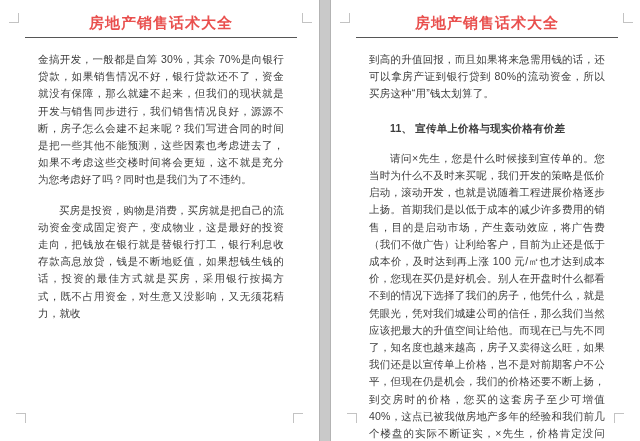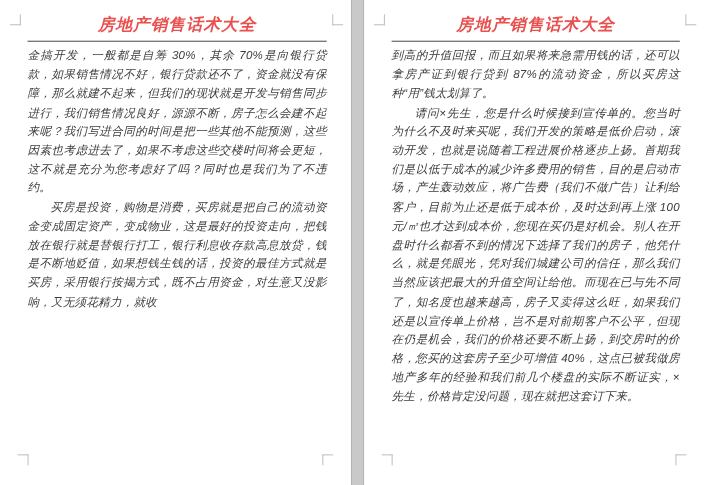--- a/index.html
+++ b/index.html
@@ -2,21 +2,21 @@
 <html><head>
 <meta charset="utf-8">
 <style>
   html, body {
     margin: 0; padding: 0;
     width: 640px; height: 441px;
     overflow: hidden;
     background: #c9c9c9;
     font-family: "Liberation Sans", sans-serif;
   }
-  .viewer { display: flex; width: 640px; height: 441px; font-style: italic; }
+  .viewer { display: flex; width: 640px; height: 441px; }
   .page {
     position: relative;
     background: #ffffff;
     height: 441px;
     box-sizing: border-box;
     overflow: hidden;
   }
   .page.left  { width: 319px; }
   .page.right { width: 309px; }
   .page-gap {
@@ -36,21 +36,21 @@
     color: #e9504e;
     line-height: 20px;
   }
   .title-rule {
     border: 0;
     border-bottom: 1px solid #565656;
     margin: 4px 0 5px 0;
     height: 0;
   }
   .body-p {
-    margin: 0;
+    margin: 13px;
     font-size: 10.5px;
     line-height: 17.2px;
     color: #3c3c3c;
     text-align: justify;
     letter-spacing: 0.2px;
   }
   .indent { text-indent: 2em; }
   .heading { font-weight: bold; margin-top: 17px; }
   
   .mark {
@@ -84,18 +84,19 @@
   <div class="page-gap"></div>
 
   <div class="page right">
     <div class="mark tl"></div>
     <div class="mark tr"></div>
     <div class="mark bl"></div>
     <div class="mark br"></div>
     <div class="content">
       <h1 class="doc-title" style="color: rgb(233, 80, 78);">房地产销售话术大全</h1>
       <div class="title-rule"></div>
-      <p class="body-p">到高的升值回报，而且如果将来急需用钱的话，还可以拿房产证到银行贷到 87%的流动资金，所以买房这种“用”钱太划算了。</p>
+      <p class="body-p">到高的升值回报，而且如果将来急需用钱的话，还可以拿房产证到银行贷到 80%的流动资金，所以买房这种“用”钱太划算了。</p>
+      <p class="body-p indent heading">11、 宣传单上价格与现实价格有价差</p>
       <p class="body-p indent">请问×先生，您是什么时候接到宣传单的。您当时为什么不及时来买呢，我们开发的策略是低价启动，滚动开发，也就是说随着工程进展价格逐步上扬。首期我们是以低于成本的减少许多费用的销售，目的是启动市场，产生轰动效应，将广告费（我们不做广告）让利给客户，目前为止还是低于成本价，及时达到再上涨 100 元/㎡也才达到成本价，您现在买仍是好机会。别人在开盘时什么都看不到的情况下选择了我们的房子，他凭什么，就是凭眼光，凭对我们城建公司的信任，那么我们当然应该把最大的升值空间让给他。而现在已与先不同了，知名度也越来越高，房子又卖得这么旺，如果我们还是以宣传单上价格，岂不是对前期客户不公平，但现在仍是机会，我们的价格还要不断上扬，到交房时的价格，您买的这套房子至少可增值 40%，这点已被我做房地产多年的经验和我们前几个楼盘的实际不断证实，×先生，价格肯定没问题，现在就把这套订下来。</p>
     </div>
   </div>
 
 </div>
 
 </body></html>

